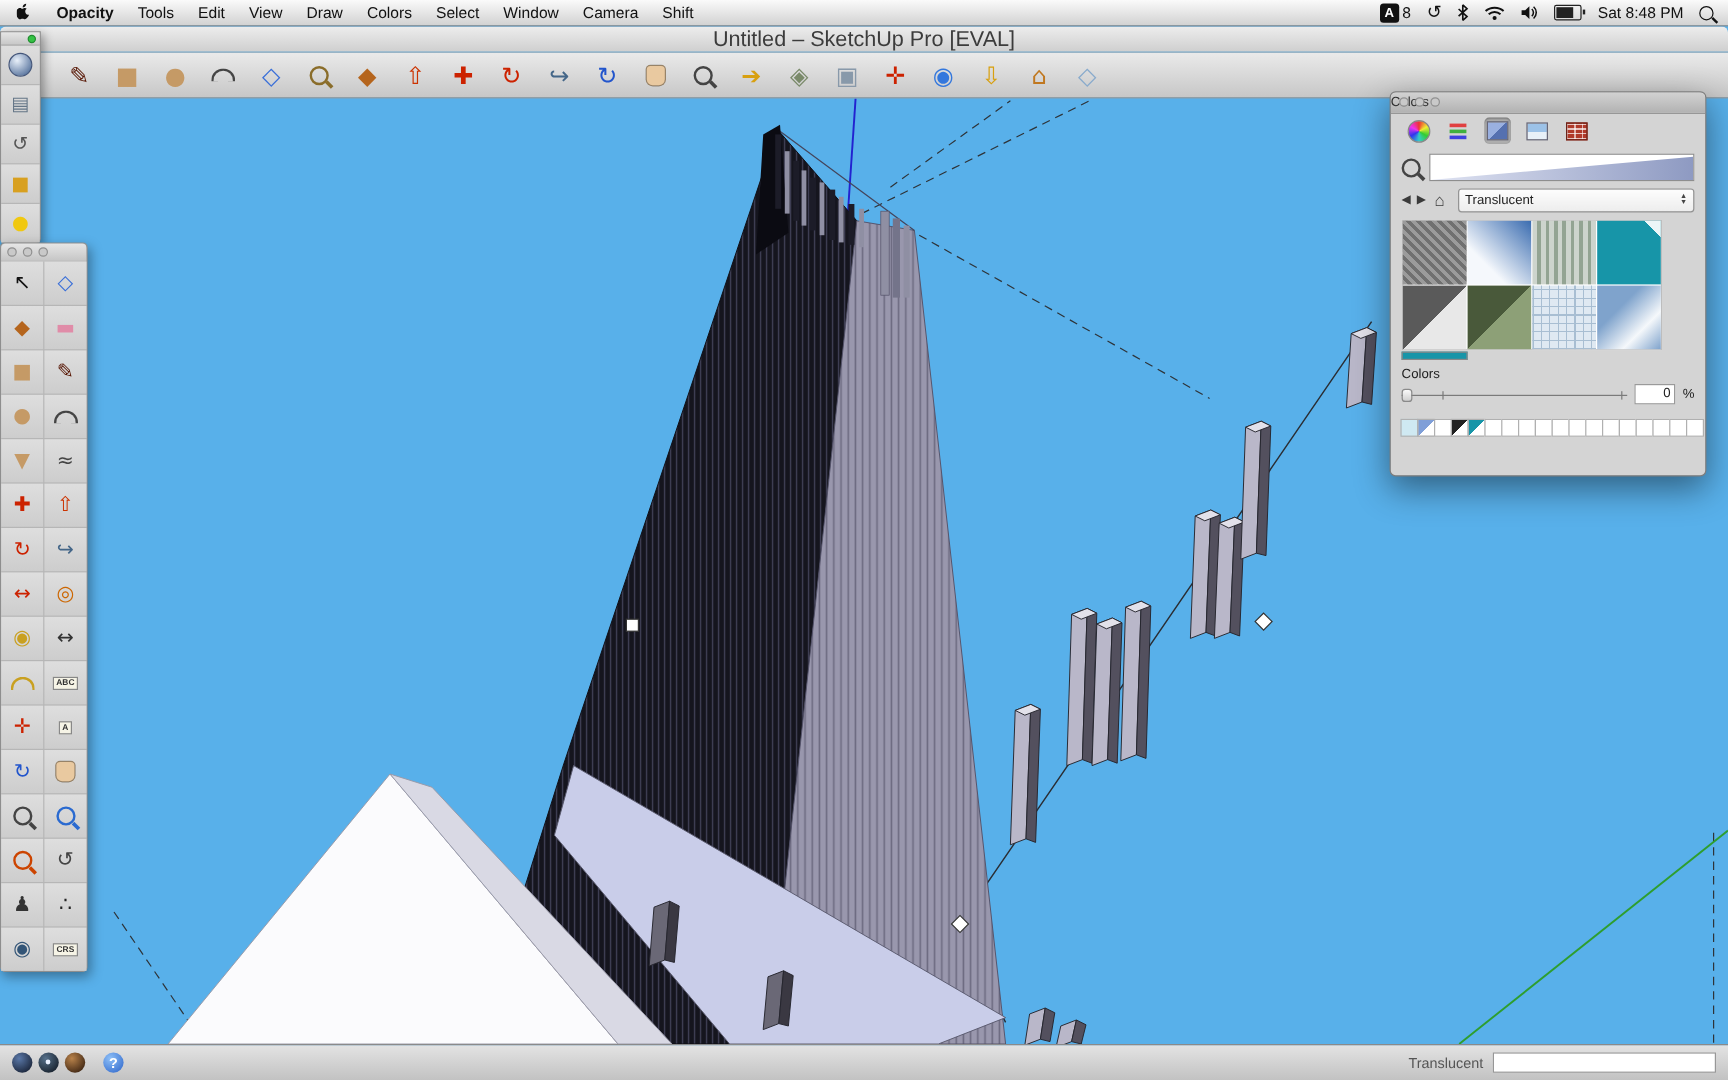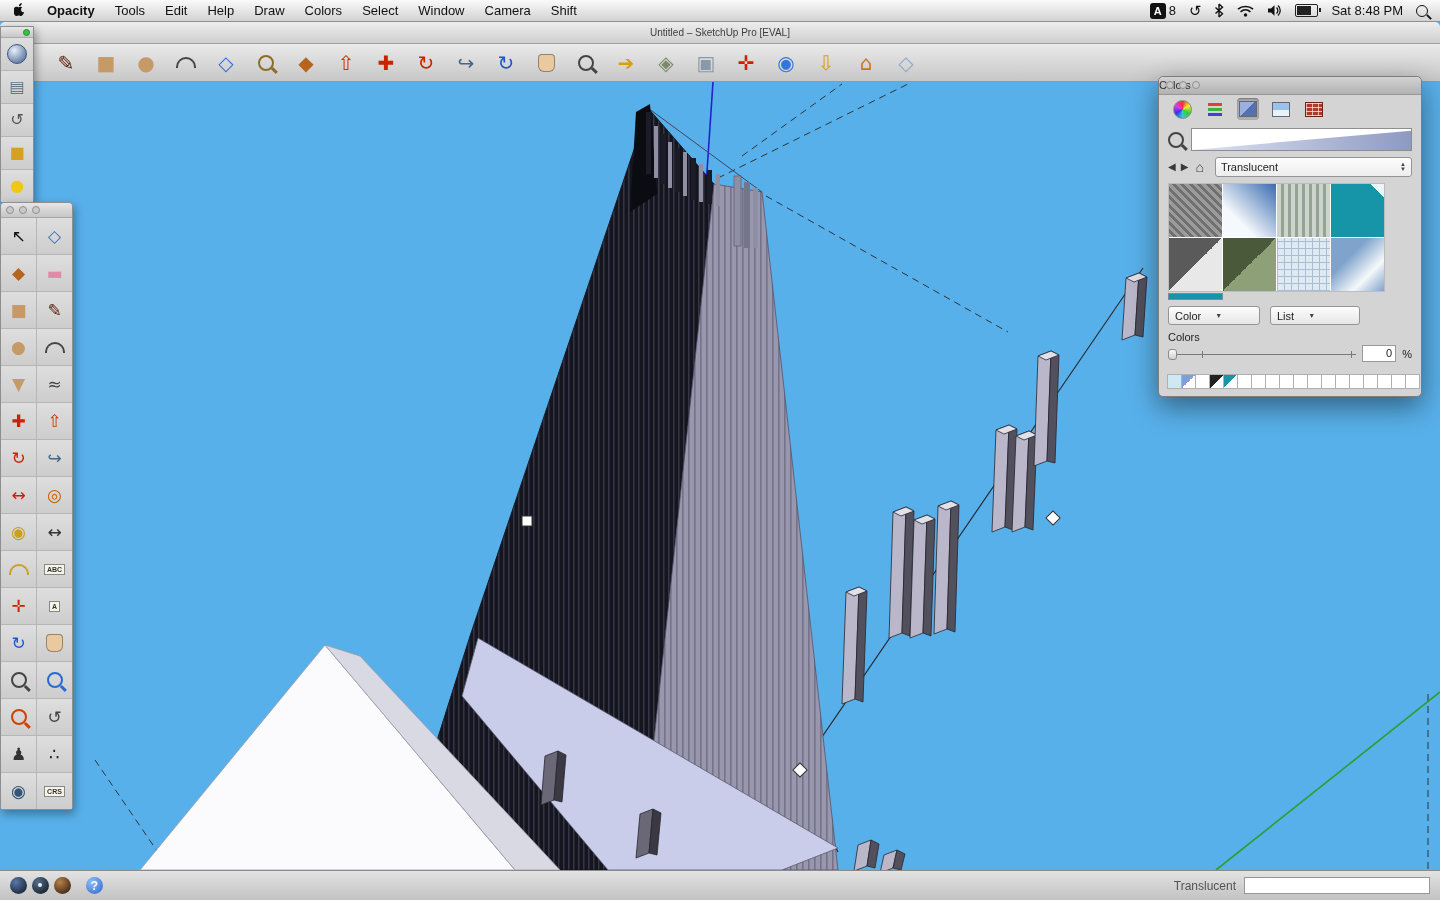--- a/index.html
+++ b/index.html
@@ -18,21 +18,21 @@
   .input-count{font-size:13px;margin-left:3px;}
   .glyph-icon{font-size:15px;line-height:1;color:#111;}
   .battery{position:relative;width:21px;height:11px;border:1.5px solid #222;border-radius:2px;}
   .battery::after{content:"";position:absolute;right:-4px;top:2.5px;width:2px;height:4px;background:#222;}
   .battery i{position:absolute;left:1px;top:1px;bottom:1px;width:64%;background:#222;}
   .spot-mag{position:relative;width:10px;height:10px;border:1.8px solid #111;border-radius:50%;}
   .spot-mag i{position:absolute;width:6px;height:2px;background:#111;transform:rotate(45deg);right:-5px;bottom:-2px;}
   .clock-text{font-size:13px;}
 
   
-  .titlebar{position:absolute;top:22px;left:0;width:1440px;height:22px;background:linear-gradient(#ededed,#cfcfcf);border-bottom:1px solid #a0a0a0;display:flex;align-items:center;justify-content:center;font-size:10px;color:#3c3c3c;z-index:60;box-sizing:border-box;border-radius:5px 5px 0 0;}
+  .titlebar{position:absolute;top:22px;left:0;width:1440px;height:22px;background:linear-gradient(#ededed,#cfcfcf);border-bottom:1px solid #a0a0a0;display:flex;align-items:center;justify-content:center;font-size:18px;color:#3c3c3c;z-index:60;box-sizing:border-box;border-radius:5px 5px 0 0;}
 
   
   .main-toolbar{position:absolute;top:44px;left:0;width:1440px;height:38px;background:linear-gradient(#eaeaea,#c7c7c7);border-bottom:1px solid #989898;display:flex;align-items:center;padding-left:52px;gap:12px;z-index:60;box-sizing:border-box;}
   .main-toolbar .tool-cell{width:28px;height:28px;display:flex;align-items:center;justify-content:center;}
   .main-toolbar .glyph{font-size:20px;line-height:1;}
 
   
   .glyph{font-family:"DejaVu Sans",sans-serif;}
   .arc-icon{display:inline-block;width:16px;height:9px;border:2.5px solid #444;border-bottom:none;border-radius:16px 16px 0 0;}
   .mag-icon{position:relative;display:inline-block;width:12px;height:12px;border:2.5px solid #444;border-radius:50%;}
@@ -115,21 +115,21 @@
 <div id="desktop">
 
   <div class="menubar">
     <div class="menu-left">
       <span class="apple-icon">
         <svg width="13" height="15" viewBox="0 0 13 15">
             <path d="M9.2 0c.1 1-.3 1.9-.9 2.6-.6.7-1.6 1.2-2.5 1.1-.1-.9.4-1.9 1-2.5C7.4.5 8.4.1 9.2 0zM12 11c-.4 1-.6 1.4-1.2 2.2-.8 1.2-1.9 2.2-2.9 2.2-.9 0-1.2-.6-2.4-.6-1.2 0-1.5.6-2.4.6-1 0-1.8-.9-2.6-2C-1.6 10.4-.8 6 1.5 4.8c1-.6 2.2-.6 3 0 .6.4 1.2.4 1.9 0 .9-.6 2.3-.6 3.3.2-.9.6-1.5 1.6-1.4 2.9.1 1.5 1 2.6 2.7 3.1z" transform="scale(0.85)" fill="#111"></path>
           </svg>
       </span>
       <span class="app-name">Opacity</span>
-      <span id="menu-items"><span class="menu-item">Tools</span><span class="menu-item">Edit</span><span class="menu-item">Help</span><span class="menu-item">Draw</span><span class="menu-item">Colors</span><span class="menu-item">Select</span><span class="menu-item">Window</span><span class="menu-item">Camera</span><span class="menu-item">Shift</span></span>
+      <span id="menu-items"><span class="menu-item">Tools</span><span class="menu-item">Edit</span><span class="menu-item">View</span><span class="menu-item">Draw</span><span class="menu-item">Colors</span><span class="menu-item">Select</span><span class="menu-item">Window</span><span class="menu-item">Camera</span><span class="menu-item">Shift</span></span>
     </div>
     <div class="menu-right">
       <span class="mr-icon">
         <span class="input-badge">A</span>
         <span class="input-count">8</span>
       </span>
       <span class="mr-icon glyph-icon">↺</span>
       <span class="mr-icon">
         <svg width="10" height="15" viewBox="0 0 10 15">
             <path d="M5 1 L5 14 M5 1 L8.5 4.2 L1.5 10.5 M5 14 L8.5 10.8 L1.5 4.5" stroke="#111" stroke-width="1.4" fill="none"></path>
@@ -546,30 +546,20 @@
         <div class="cp-swatch" style="background: repeating-linear-gradient(45deg, rgb(155, 155, 155) 0px, rgb(155, 155, 155) 3px, rgb(112, 112, 112) 3px, rgb(112, 112, 112) 6px), repeating-linear-gradient(-45deg, rgba(255, 255, 255, 0.15) 0px, rgba(255, 255, 255, 0.15) 2px, rgba(0, 0, 0, 0.2) 2px, rgba(0, 0, 0, 0.2) 5px) rgb(155, 155, 155);"></div>
         <div class="cp-swatch" style="background: linear-gradient(to right top, rgb(245, 248, 252) 30%, rgb(58, 108, 176) 100%);"></div>
         <div class="cp-swatch" style="background: repeating-linear-gradient(90deg, rgb(205, 212, 205) 0px, rgb(205, 212, 205) 4px, rgb(147, 164, 147) 4px, rgb(147, 164, 147) 7px);"></div>
         <div class="cp-swatch" style="background-color: rgb(23, 149, 168); background-image: linear-gradient(225deg, rgb(236, 246, 248) 0px, rgb(236, 246, 248) 13%, rgba(0, 0, 0, 0) 13%);"></div>
         <div class="cp-swatch" style="background: linear-gradient(135deg, rgb(90, 90, 90) 50%, rgb(232, 232, 232) 50%);"></div>
         <div class="cp-swatch" style="background: linear-gradient(135deg, rgb(73, 89, 58) 50%, rgb(141, 160, 119) 50%);"></div>
         <div class="cp-swatch" style="background-color: rgb(223, 233, 242); background-image: repeating-linear-gradient(0deg, rgb(168, 190, 210) 0px, rgb(168, 190, 210) 1px, transparent 1px, transparent 7px), repeating-linear-gradient(90deg, rgb(168, 190, 210) 0px, rgb(168, 190, 210) 1px, transparent 1px, transparent 7px);"></div>
         <div class="cp-swatch" style="background: linear-gradient(135deg, rgb(127, 163, 204) 35%, rgb(245, 248, 251) 70%, rgb(127, 163, 204) 100%);"></div>
       </div>
     <div class="cp-partial"></div>
-    <div class="cp-dropdown-row">
-      <div class="cp-select" style="width:78px">
-        <span>Color</span>
-        <span class="sel-arrow">▼</span>
-      </div>
-      <div class="cp-select" style="width:76px">
-        <span>List</span>
-        <span class="sel-arrow">▼</span>
-      </div>
-    </div>
     <div class="cp-opacity-label">Colors</div>
     <div class="cp-slider-row">
       <div class="cp-track">
         <span class="cp-tick" style="left:18%"></span>
         <span class="cp-tick" style="right:2%"></span>
         <span class="cp-thumb"></span>
       </div>
       <span class="cp-value">0</span>
       <span>%</span>
     </div>

